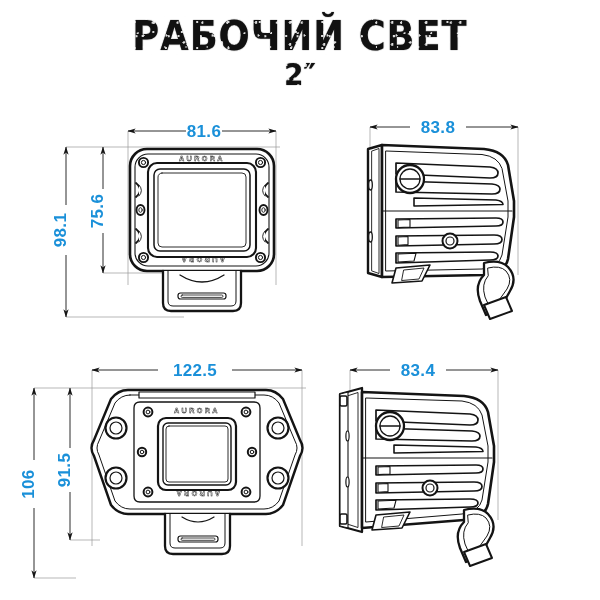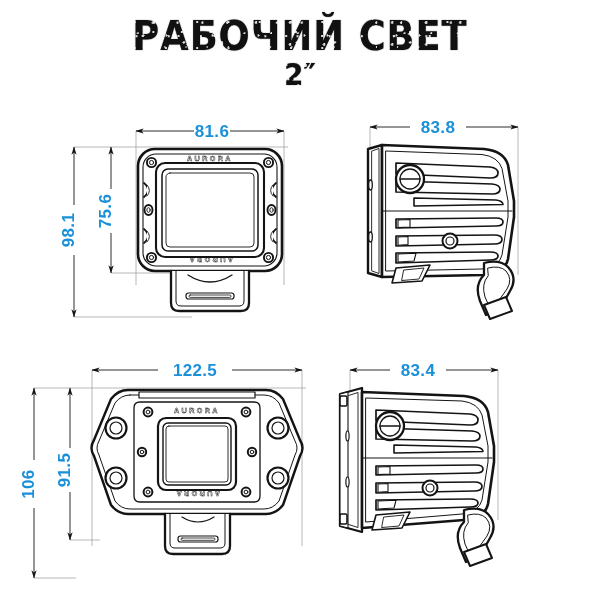--- a/index.html
+++ b/index.html
@@ -117,21 +117,21 @@
 
   <div class="title-block">
     <div class="title-main">
       <span class="grunge">РАБОЧИЙ СВЕТ</span>
     </div>
     <div class="title-sub">
       <span class="grunge">2″</span>
     </div>
   </div>
 
-  <div class="view" style="left:16px; top:105px; width:330px; height:230px;">
+  <div class="view" style="left:8px; top:105px; width:330px; height:230px;">
     <svg width="330" height="230" viewBox="0 0 330 230">
       <defs>
         <marker id="arrR" markerWidth="9" markerHeight="7" refX="8.5" refY="3.5" orient="auto">
           <path d="M0,0.6 L9,3.5 L0,6.4 L2.3,3.5 Z" fill="#141414"></path>
         </marker>
         <marker id="arrL" markerWidth="9" markerHeight="7" refX="0.5" refY="3.5" orient="auto">
           <path d="M9,0.6 L0,3.5 L9,6.4 L6.7,3.5 Z" fill="#141414"></path>
         </marker>
       </defs>
 

